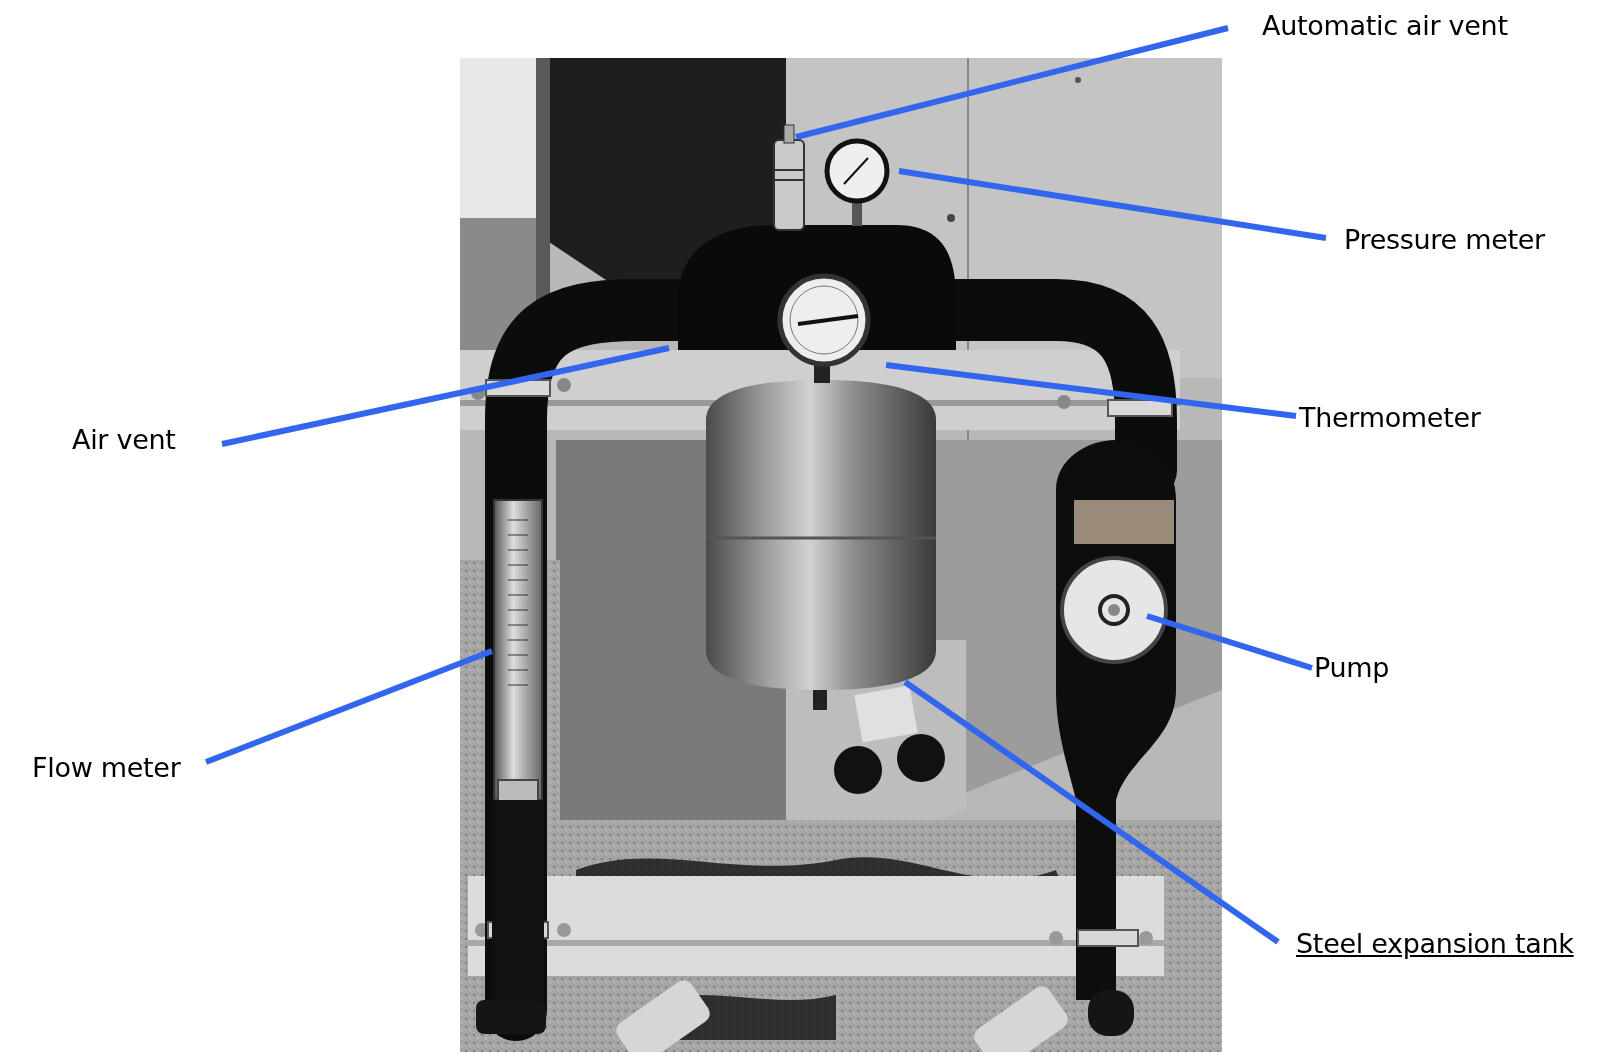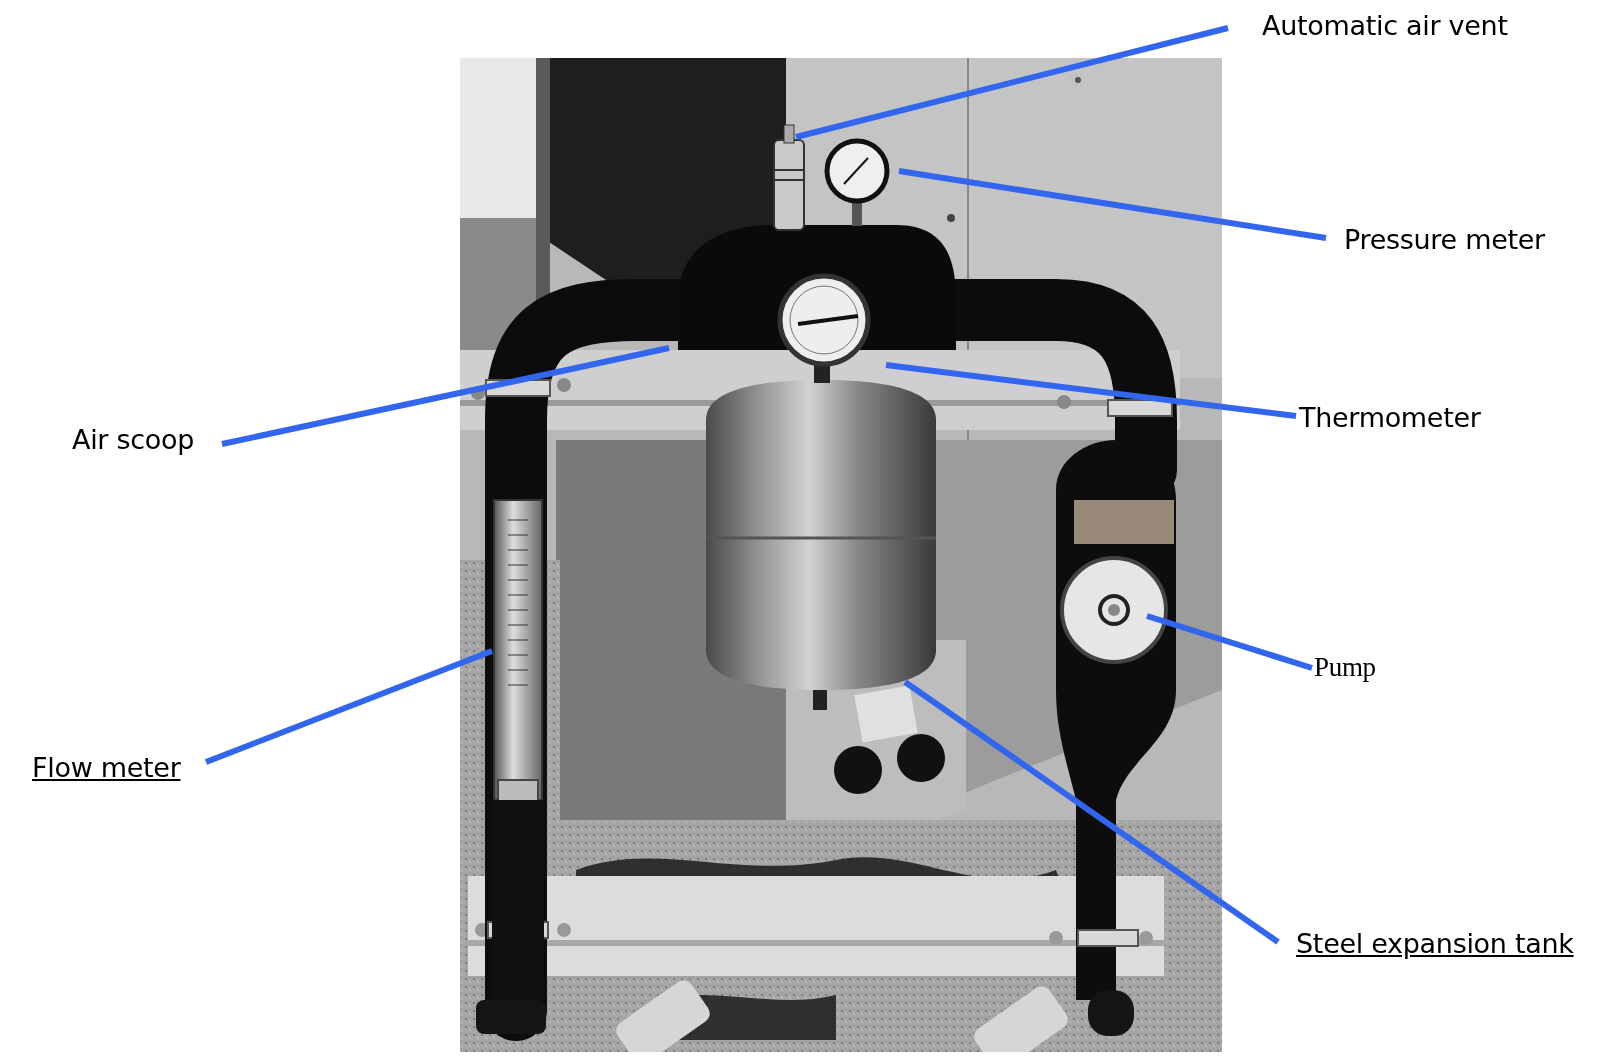--- a/index.html
+++ b/index.html
@@ -152,17 +152,17 @@
         <line x1="653" y1="348" x2="206" y2="444" stroke="#3366ee" stroke-width="6"></line>
         <line x1="476" y1="651" x2="190" y2="762" stroke="#3366ee" stroke-width="6"></line>
         <line x1="1131" y1="616" x2="1296" y2="668" stroke="#3366ee" stroke-width="6"></line>
         <line x1="889" y1="682" x2="1262" y2="942" stroke="#3366ee" stroke-width="6"></line>
       </g>
   </svg>
 
   <div class="label" style="left:1246px; top:12px;">Automatic air vent</div>
   <div class="label" style="left:1328px; top:226px;">Pressure meter</div>
   <div class="label" style="left:1283px; top:404px;">Thermometer</div>
-  <div class="label" style="left:56px; top:426px;">Air scoop</div>
-  <div class="label" style="left:16px; top:754px;text-decoration:underline;">Flow meter</div>
-  <div class="label" style="left:1298px; top:654px;font-family:Liberation Serif, serif;">Pump</div>
+  <div class="label" style="left:56px; top:426px;">Air vent</div>
+  <div class="label" style="left:16px; top:754px;">Flow meter</div>
+  <div class="label" style="left:1298px; top:654px;">Pump</div>
   <div class="label" style="left:1280px; top:930px;text-decoration:underline;">Steel expansion tank</div>
 </div>
 
 </body></html>

